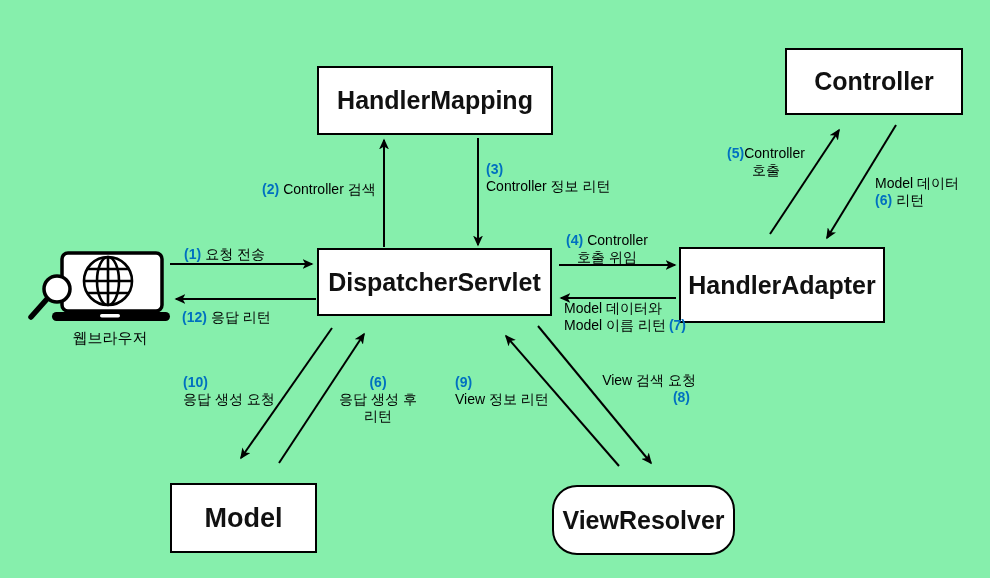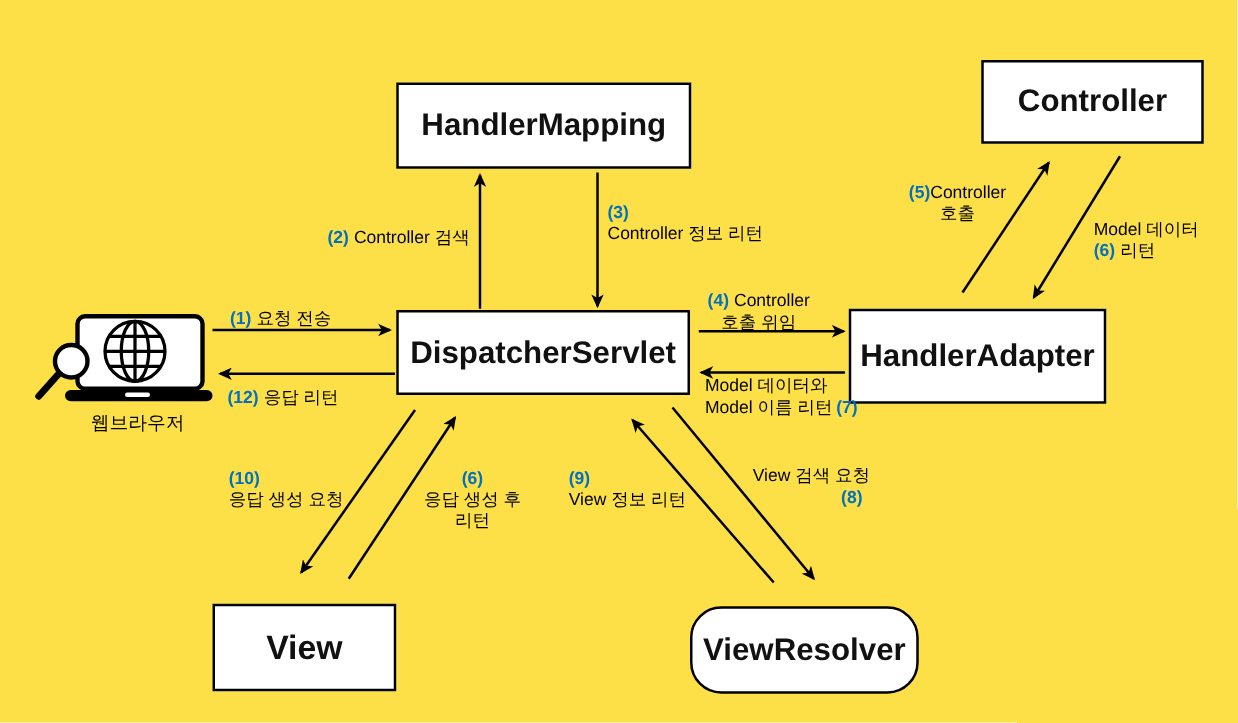--- a/index.html
+++ b/index.html
@@ -1,17 +1,17 @@
 <!DOCTYPE html>
 <html><head>
 <meta charset="utf-8">
 <style>
   html,body{margin:0;padding:0;background:#fff;}
   #canvas{
-    position:relative;width:990px;height:578px;background:#fde047;
+    position:relative;width:990px;height:578px;background:#86efac;
     font-family:"Liberation Sans","DejaVu Sans",sans-serif;overflow:hidden;
   }
   .box{
     position:absolute;border:2.5px solid #000;background:#fff;
     display:flex;align-items:center;justify-content:center;
     font-weight:bold;color:#111;letter-spacing:0px;box-sizing:border-box;
   }
   .box-handler-mapping   {left:317px;top:66px;width:236px;height:69px;font-size:25px;}
   .box-controller        {left:785px;top:48px;width:178px;height:67px;font-size:25px;}
   .box-dispatcher-servlet{left:317px;top:248px;width:235px;height:68px;font-size:25px;}
@@ -86,21 +86,21 @@
   <div class="box box-controller">
     <span>Controller</span>
   </div>
   <div class="box box-dispatcher-servlet">
     <span>DispatcherServlet</span>
   </div>
   <div class="box box-handler-adapter">
     <span>HandlerAdapter</span>
   </div>
   <div class="box box-view">
-    <span>View</span>
+    <span>Model</span>
   </div>
   <div class="box box-view-resolver">
     <span>ViewResolver</span>
   </div>
 
   <div class="browser-caption">웹브라우저</div>
 
   <div class="lbl" style="left:184px;top:246px;">
     <span class="num" style="color: rgb(0, 112, 192);">(1)</span><span>요청 전송</span>
   </div>

